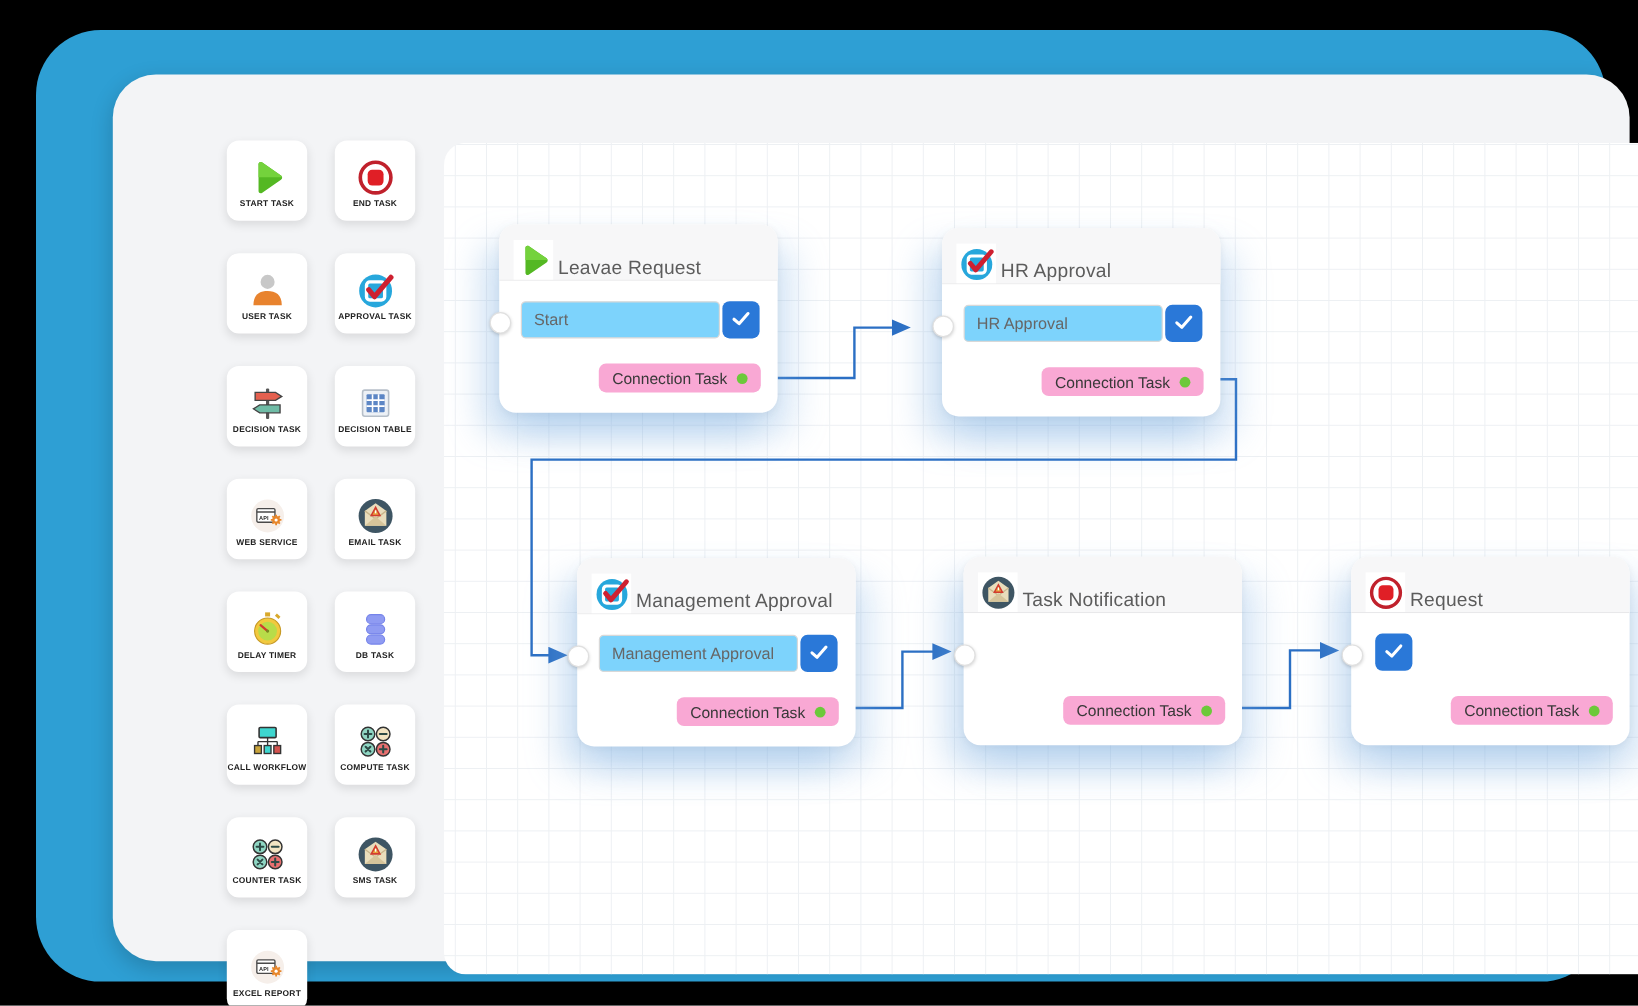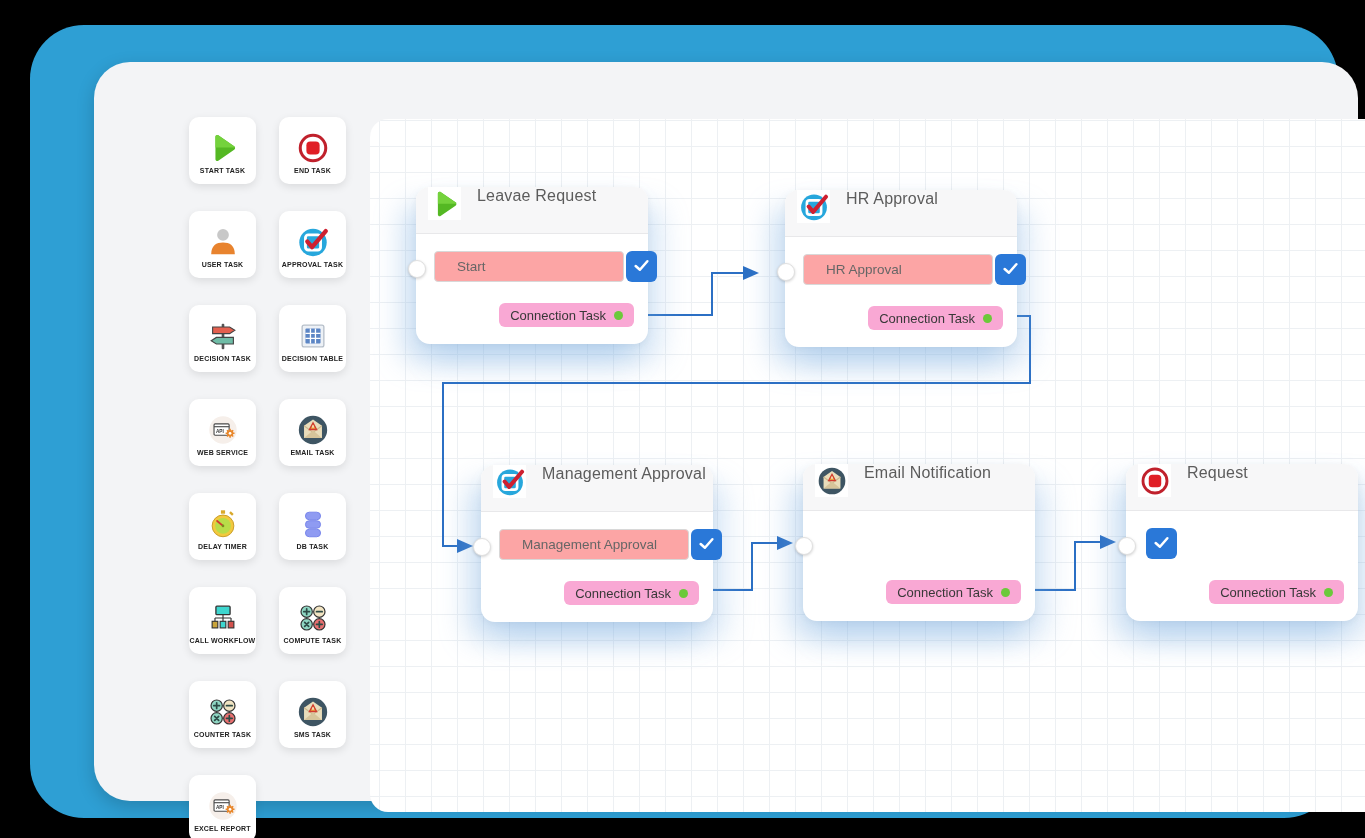--- a/index.html
+++ b/index.html
@@ -26,28 +26,28 @@
     box-shadow:0 3px 8px rgba(0,0,0,.10);
     display:flex;flex-direction:column;align-items:center;justify-content:center;
     gap:2px;padding-top:3px;cursor:grab;}
   .pcard .picon{width:34px;height:34px;display:flex;align-items:center;justify-content:center;}
   .pcard .picon svg{width:34px;height:34px;}
   .plabel{font-size:7px;font-weight:bold;color:#222;letter-spacing:.2px;white-space:nowrap;}
   
   .node{position:absolute;width:232px;height:157px;background:#fff;border-radius:14px;
     box-shadow:-14px 18px 28px rgba(125,175,225,.38),14px 18px 28px rgba(125,175,225,.28),0 2px 6px rgba(0,0,0,.06);}
   .node-header{height:46px;background:#f7f7f8;border-bottom:1px solid #e8e8ea;
-    border-radius:14px 14px 0 0;display:flex;align-items:flex-start;padding:0 12px;gap:16px;}
+    border-radius:14px 14px 0 0;display:flex;align-items:flex-end;padding:0 12px;gap:4px;}
   .node-icon{width:33px;height:33px;background:#fff;flex:0 0 33px;
     display:flex;align-items:center;justify-content:center;}
   .node-icon svg{width:32px;height:32px;}
   .node-title{font-size:16px;color:#5c5c5c;white-space:nowrap;letter-spacing:.2px;}
   .input-row{position:absolute;left:18px;top:64px;display:flex;align-items:center;}
-  .node-input{width:144px;height:29px;background:#fca5a5;border:1px solid #d8d8d8;
-    border-radius:4px;padding:0 22px;font-size:13.5px;color:#666;outline:none;
+  .node-input{width:144px;height:29px;background:#7dd3fc;border:1px solid #d8d8d8;
+    border-radius:4px;padding:0 10px;font-size:13.5px;color:#666;outline:none;
     font-family:"Liberation Sans",sans-serif;}
   .check-btn{width:31px;height:31px;background:#2A78D8;border:none;border-radius:6px;
     margin-left:2px;display:flex;align-items:center;justify-content:center;cursor:pointer;padding:0;}
   .check-btn svg{width:17px;height:17px;}
   .port{position:absolute;left:-8px;top:73px;width:16px;height:16px;background:#fff;
     border:1px solid #e0e0e0;border-radius:50%;box-shadow:0 1px 3px rgba(0,0,0,.18);cursor:crosshair;}
   .badge{position:absolute;right:14px;top:116px;height:24px;background:#f9a8d4;
     border-radius:6px;display:flex;align-items:center;gap:8px;padding:0 11px;
     font-size:13px;color:#383838;cursor:grab;}
   .badge-dot{width:9px;height:9px;border-radius:50%;background:#6CC93A;flex:0 0 9px;}
@@ -348,21 +348,21 @@
           <span class="node-icon">
               <svg viewBox="0 0 36 36">
                 <circle cx="18" cy="18" r="15" fill="#3E5563"></circle>
                 <path d="M8.5 13.5 L18 6.8 L27.5 13.5 V26.5 H8.5 Z" fill="#E9DDBB"></path>
                 <path d="M8.5 13.5 L18 20.5 L27.5 13.5" fill="none" stroke="#C9B68C" stroke-width="1.2"></path>
                 <path d="M8.5 26.5 L18 18.5 L27.5 26.5 Z" fill="#D6C49A"></path>
                 <path d="M18 10.5 L21.8 17.5 H14.2 Z" fill="#E8A33D" stroke="#D23B2F" stroke-width="1.4"></path>
                 <rect x="17.4" y="13" width="1.2" height="2.6" fill="#fff"></rect>
               </svg>
             </span>
-          <span class="node-title">Email Notification</span>
+          <span class="node-title">Task Notification</span>
         </div>
         <span class="port"></span>
         <div class="badge">
           <span>Connection Task</span>
           <span class="badge-dot"></span>
         </div>
       </div>
 
       <div class="node" id="node-4" style="left: 756px; top: 345px;">
         <div class="node-header">

